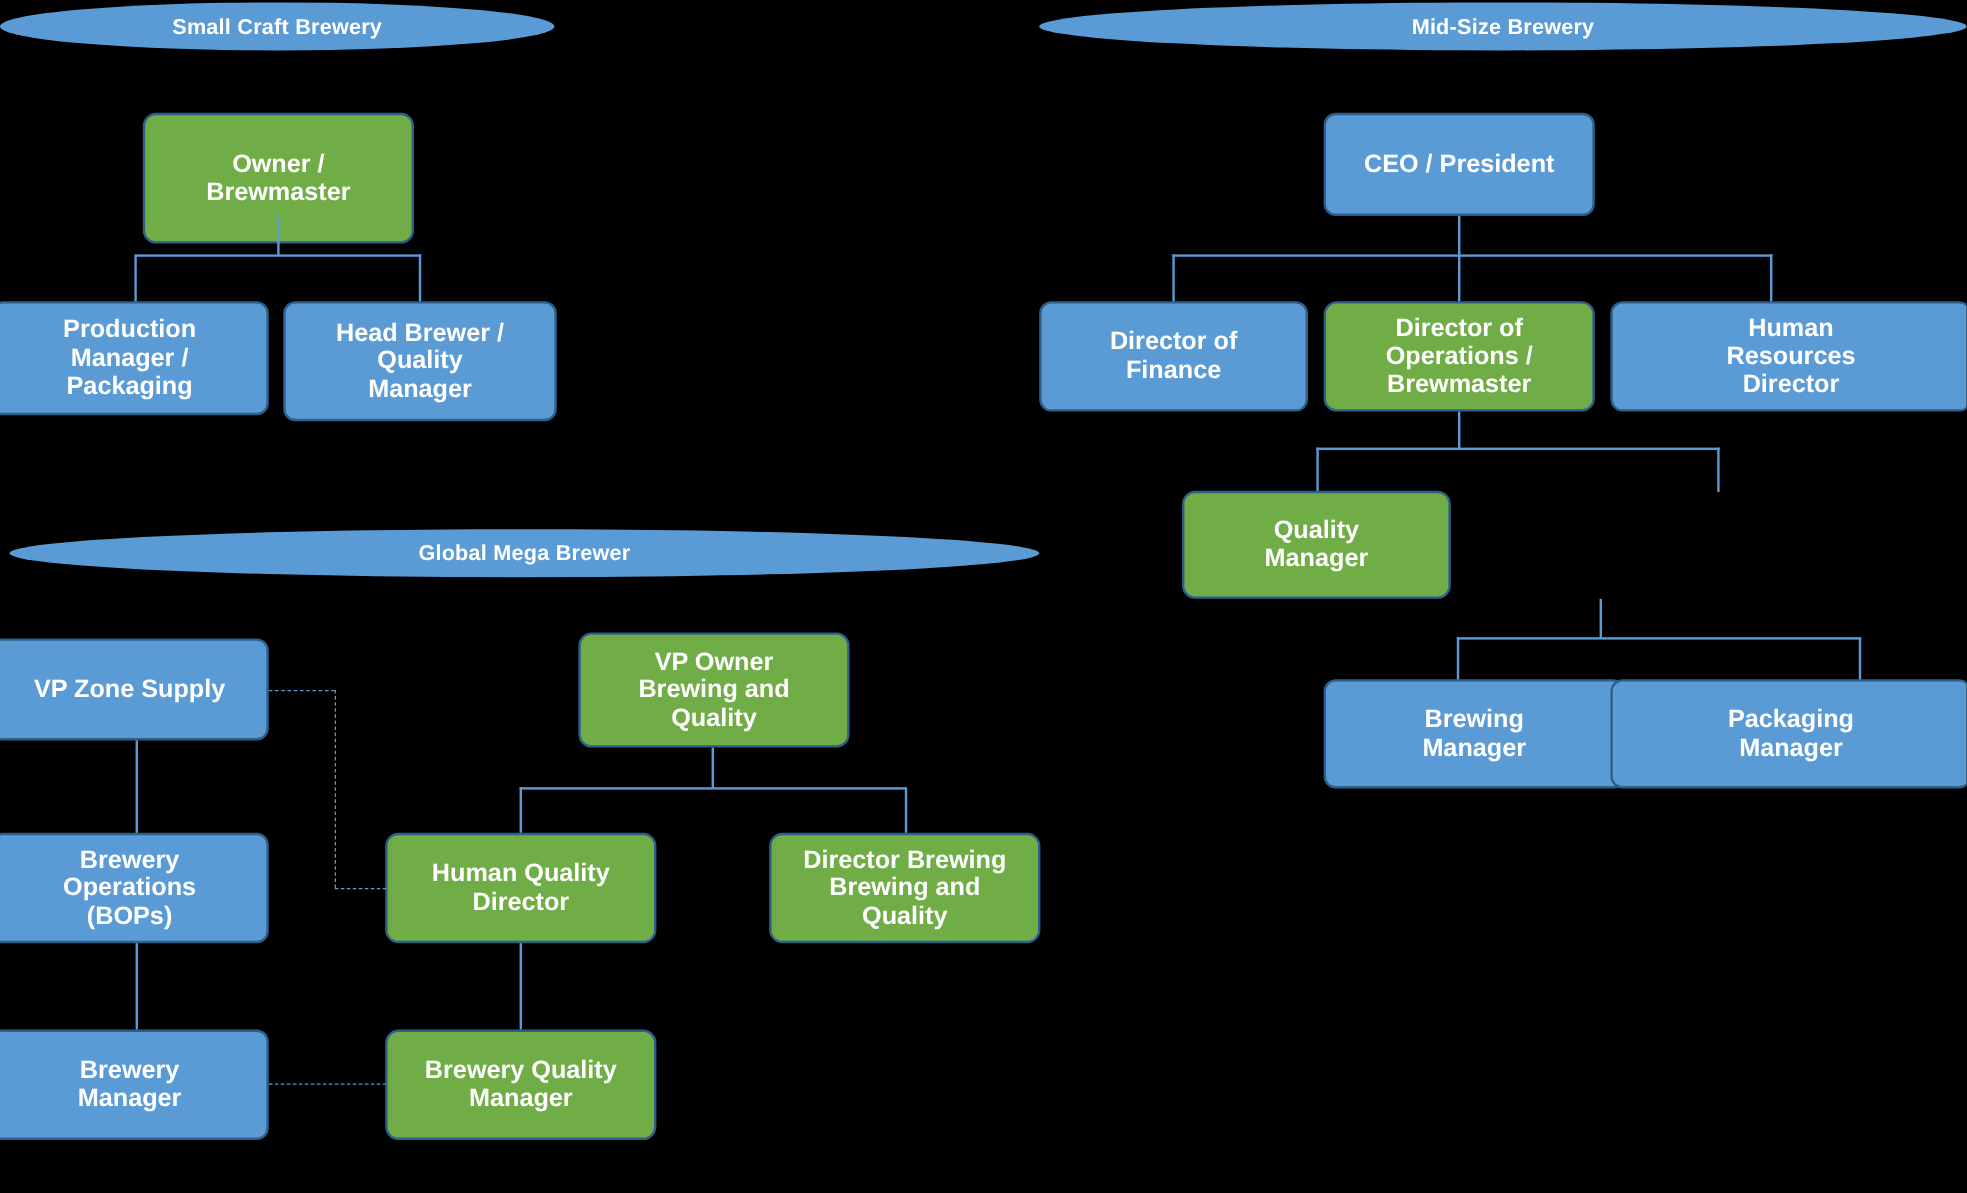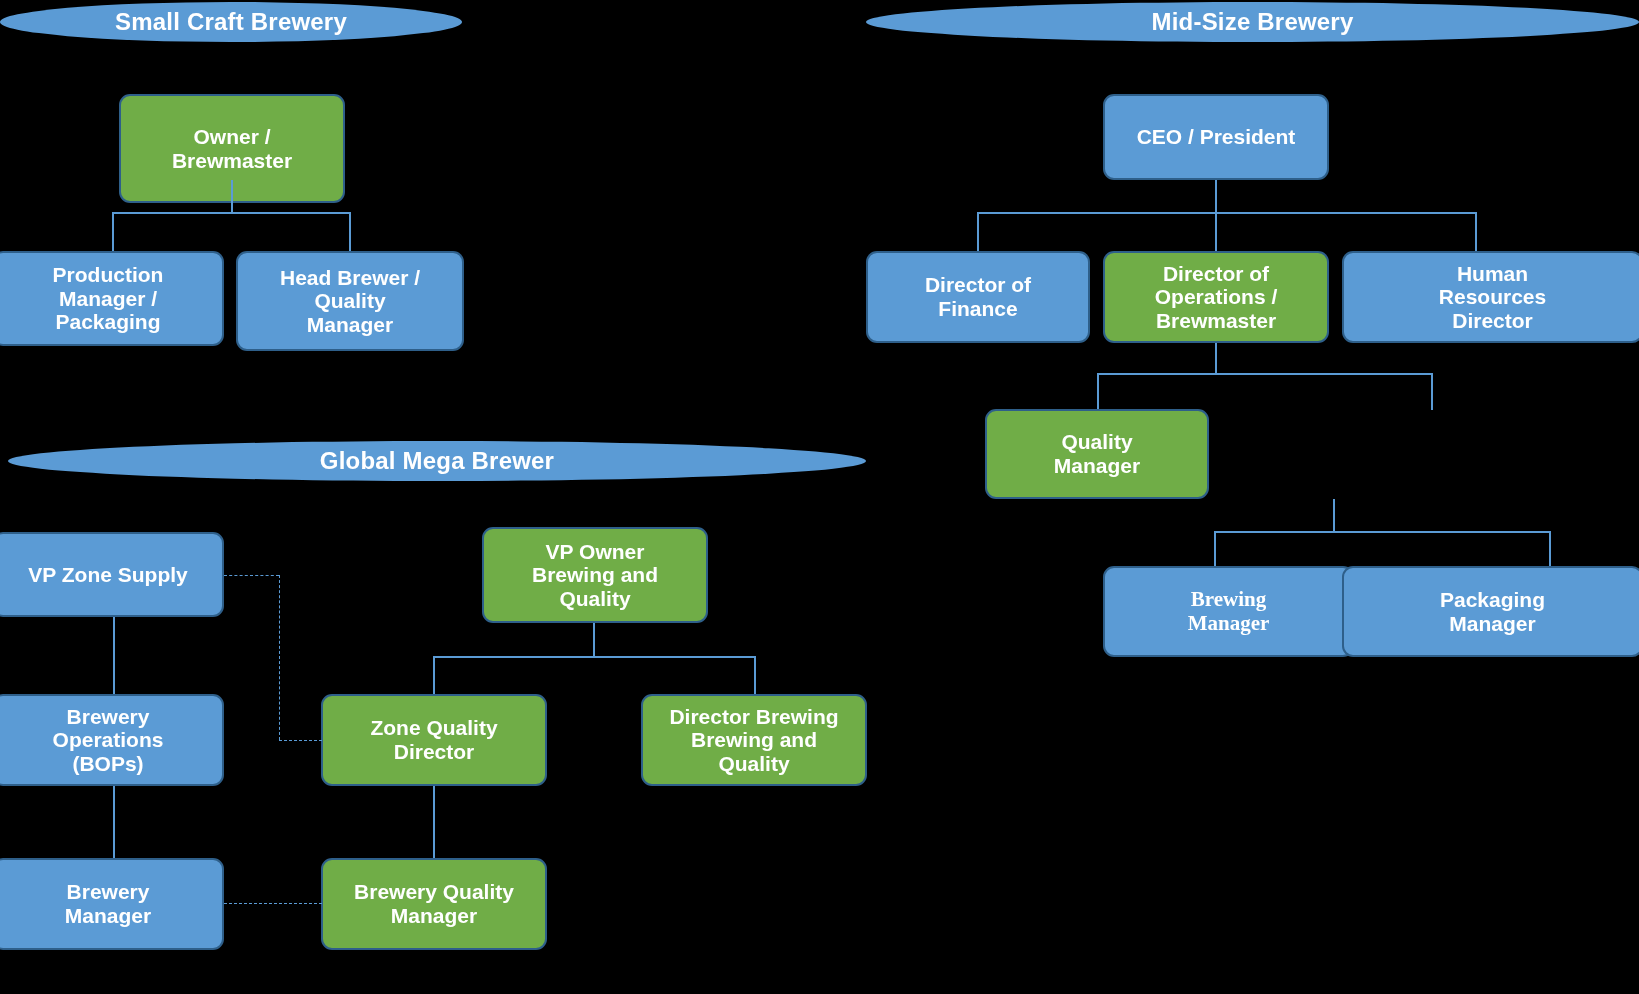--- a/index.html
+++ b/index.html
@@ -19,21 +19,21 @@
   
   .section-title {
     position: absolute;
     background: #5b9bd5;
     border-radius: 50%;
     display: flex;
     align-items: center;
     justify-content: center;
     color: #ffffff;
     font-weight: bold;
-    font-size: 24px;
+    font-size: 18px;
     letter-spacing: 0.2px;
     text-align: center;
     box-sizing: border-box;
   }
 
   
   .node {
     position: absolute;
     box-sizing: border-box;
     border: 2px solid #2e5f8a;
@@ -42,21 +42,21 @@
     align-items: center;
     justify-content: center;
     text-align: center;
     color: #ffffff;
     font-weight: bold;
     font-size: 21px;
     line-height: 1.12;
     padding: 4px 8px;
     white-space: pre-line;
   }
-  .node.blue  { background: #5b9bd5; }
+  .node.blue  { background: #5b9bd5; border-radius: 10px; }
   .node.green { background: #70ad47; }
 
   
   .conn {
     position: absolute;
     background: #5b9bd5;
   }
   .conn.v { width: 2px; }
   .conn.h { height: 2px; }
 
@@ -123,21 +123,21 @@
 
   <div class="node green" style="left:985px; top:409px; width:224px; height:90px;">Quality
 Manager</div>
 
 
   <div class="conn v" style="left:1333px; top:499px; width:2px; height:33px;"></div>
   <div class="conn h" style="left:1214px; top:531px; width:337px; height:2px;"></div>
   <div class="conn v" style="left:1214px; top:531px; width:2px; height:36px;"></div>
   <div class="conn v" style="left:1549px; top:531px; width:2px; height:36px;"></div>
 
-  <div class="node blue" style="left:1103px; top:566px; width:251px; height:91px;font-family:Liberation Serif, serif;">Brewing
+  <div class="node blue" style="left:1103px; top:566px; width:251px; height:91px;">Brewing
 Manager</div>
 
   <div class="node blue" style="left:1342px; top:566px; width:301px; height:91px;">Packaging
 Manager</div>
 
   <div class="section-title" style="left:8px; top:441px; width:858px; height:40px;">Global Mega Brewer</div>
 
   <div class="node blue" style="left:-8px; top:532px; width:232px; height:85px;">VP Zone Supply</div>
 
   <div class="conn v" style="left:113px; top:617px; width:2px; height:78px;"></div>
@@ -153,21 +153,21 @@
 
   <div class="node green" style="left:482px; top:527px; width:226px; height:96px;">VP Owner
 Brewing and
 Quality</div>
 
   <div class="conn v" style="left:593px; top:623px; width:2px; height:34px;"></div>
   <div class="conn h" style="left:433px; top:656px; width:322px; height:2px;"></div>
   <div class="conn v" style="left:433px; top:656px; width:2px; height:38px;"></div>
   <div class="conn v" style="left:754px; top:656px; width:2px; height:38px;"></div>
 
-  <div class="node green" style="left:321px; top:694px; width:226px; height:92px;">Zone Quality
+  <div class="node green" style="left:321px; top:694px; width:226px; height:92px;">Human Quality
 Director</div>
 
   <div class="node green" style="left:641px; top:694px; width:226px; height:92px;">Director Brewing
 Brewing and
 Quality</div>
 
   <div class="conn v" style="left:433px; top:786px; width:2px; height:72px;"></div>
 
   <div class="node green" style="left:321px; top:858px; width:226px; height:92px;">Brewery Quality
 Manager</div>

